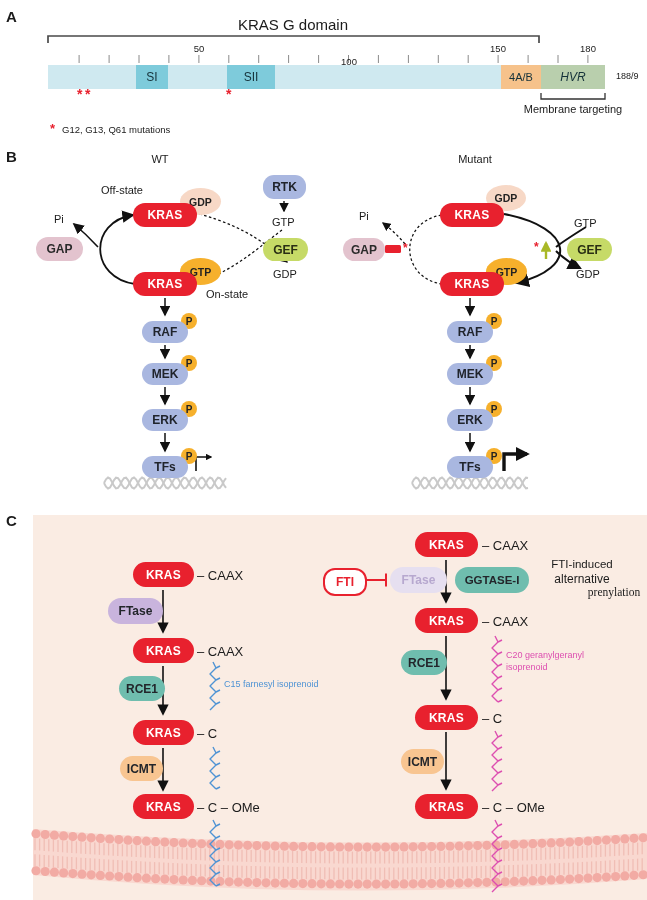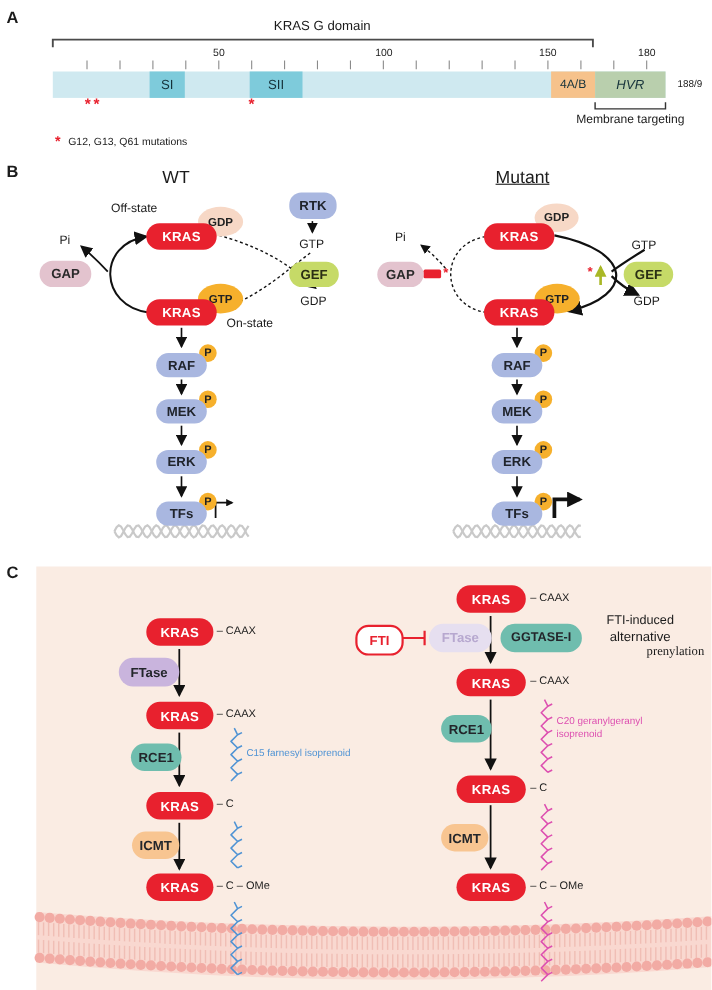--- a/index.html
+++ b/index.html
@@ -1,35 +1,35 @@
 <!DOCTYPE html>
 <html><head>
 <meta charset="utf-8">
 <style>
   html,body{margin:0;padding:0;background:#fff;}
   #stage{position:relative;width:647px;height:900px;background:#fff;overflow:hidden;
          font-family:"Liberation Sans","DejaVu Sans",sans-serif;color:#1b1b1b;}
   .abs{position:absolute;}
   .panel-letter{font-size:15px;font-weight:bold;}
-  .ttl{font-size:16px;}
+  .ttl{font-size:11px;}
   .lbl{font-size:11px;white-space:nowrap;}
   .lbl-sm{font-size:9px;white-space:nowrap;}
   .ctr{text-align:center;}
   .pill{position:absolute;display:flex;align-items:center;justify-content:center;
         border-radius:13px;font-weight:bold;white-space:nowrap;}
   .kras{color:#fff;font-size:12px;letter-spacing:.3px;}
   .badge{position:absolute;display:flex;align-items:center;justify-content:center;
          border-radius:50%;font-weight:bold;font-size:10.5px;color:#222;}
   .p-badge{position:absolute;width:16px;height:16px;border-radius:50%;display:flex;
            align-items:center;justify-content:center;font-weight:bold;font-size:10px;color:#222;}
   .cascade{font-size:12px;font-weight:600;color:#20242c;border-radius:11px;}
   .seg{position:absolute;top:0;height:24px;display:flex;align-items:center;justify-content:center;
        font-size:12px;color:#15323a;}
   .ast{position:absolute;color:#e8212e;font-weight:bold;}
-  .dash-txt{font-size:10px;font-weight:500;white-space:nowrap;}
+  .dash-txt{font-size:13px;font-weight:500;white-space:nowrap;}
   .enz{font-size:12px;font-weight:600;color:#23262b;}
   svg{position:absolute;left:0;top:0;}
 </style>
 </head>
 <body>
 
 <div id="stage">
 
   <div class="abs" style="left:33px;top:515px;width:614px;height:385px;background:#faece3;"></div>
 
@@ -533,24 +533,24 @@
         <path d="M213,662 L216,668 m4,-2 l-4,2 L210,674 L216,680 m4,-2 l-4,2 L210,686 L216,692 m4,-2 l-4,2 L210,698 L216,704 m4,-2 l-4,2 L210,710" fill="none" stroke="#4f93d4" stroke-width="1.4" stroke-linejoin="round"></path>
         <path d="M213,747 L216,753 m4,-2 l-4,2 L210,759 L216,765 m4,-2 l-4,2 L210,771 L216,777 m4,-2 l-4,2 L210,783 L216,789 m4,-2 l-4,2" fill="none" stroke="#4f93d4" stroke-width="1.4" stroke-linejoin="round"></path>
         <path d="M213,820 L216,826 m4,-2 l-4,2 L210,832 L216,838 m4,-2 l-4,2 L210,844 L216,850 m4,-2 l-4,2 L210,856 L216,862 m4,-2 l-4,2 L210,868 L216,874 m4,-2 l-4,2 L210,880 L216,886 m4,-2 l-4,2" fill="none" stroke="#4f93d4" stroke-width="1.4" stroke-linejoin="round"></path>
         <path d="M495,636 L498,642 m4,-2 l-4,2 L492,648 L498,654 m4,-2 l-4,2 L492,660 L498,666 m4,-2 l-4,2 L492,672 L498,678 m4,-2 l-4,2 L492,684 L498,690 m4,-2 l-4,2 L492,696 L498,702 m4,-2 l-4,2" fill="none" stroke="#dd4fb0" stroke-width="1.4" stroke-linejoin="round"></path>
         <path d="M495,731 L498,737 m4,-2 l-4,2 L492,743 L498,749 m4,-2 l-4,2 L492,755 L498,761 m4,-2 l-4,2 L492,767 L498,773 m4,-2 l-4,2 L492,779 L498,785 m4,-2 l-4,2 L492,791" fill="none" stroke="#dd4fb0" stroke-width="1.4" stroke-linejoin="round"></path>
         <path d="M495,820 L498,826 m4,-2 l-4,2 L492,832 L498,838 m4,-2 l-4,2 L492,844 L498,850 m4,-2 l-4,2 L492,856 L498,862 m4,-2 l-4,2 L492,868 L498,874 m4,-2 l-4,2 L492,880 L498,886 m4,-2 l-4,2 L492,892" fill="none" stroke="#dd4fb0" stroke-width="1.4" stroke-linejoin="round"></path>
       </g>
   </svg>
 
   <div class="abs panel-letter" style="left:6px;top:8px;">A</div>
-  <div class="abs lbl ctr" style="left:218px;top:16px;width:150px;font-size:12px;">KRAS G domain</div>
+  <div class="abs lbl ctr" style="left:218px;top:16px;width:150px;font-size:15px;">KRAS G domain</div>
 
   <div class="abs lbl-sm ctr" style="left:184px;top:43px;width:30px;font-size:9.5px;">50</div>
-  <div class="abs lbl-sm ctr" style="left:334px;top:43px;width:30px;font-size:9.5px;">100</div>
+  <div class="abs lbl-sm ctr" style="left:334px;top:56px;width:30px;font-size:9.5px;">100</div>
   <div class="abs lbl-sm ctr" style="left:483px;top:43px;width:30px;font-size:9.5px;text-align:center;">150</div>
   <div class="abs lbl-sm ctr" style="left:573px;top:43px;width:30px;font-size:9.5px;">180</div>
 
   <div class="abs" style="left:48px;top:65px;width:557px;height:24px;background:#cfe9f0;">
     <div class="seg" style="left:88px;width:32px;background:#7ecbdb;">SI</div>
     <div class="seg" style="left:179px;width:48px;background:#7ecbdb;">SII</div>
     <div class="seg" style="left:453px;width:40px;background:#f6c28b;font-size:11px;">4A/B</div>
     <div class="seg" style="left:493px;width:64px;background:#b9cfad;font-style:italic;">HVR</div>
   </div>
   <div class="abs lbl-sm" style="left:616px;top:71px;">188/9</div>
@@ -559,21 +559,21 @@
   <span class="ast" style="left:85px;top:86px;font-size:14px;">*</span>
   <span class="ast" style="left:226px;top:86px;font-size:14px;">*</span>
 
   <div class="abs lbl ctr" style="left:513px;top:103px;width:120px;text-align:center;">Membrane targeting</div>
 
   <span class="ast" style="left:50px;top:121px;font-size:13px;">*</span>
   <div class="abs lbl-sm" style="left:62px;top:124px;font-size:9.5px;">G12, G13, Q61 mutations</div>
 
   <div class="abs panel-letter" style="left:6px;top:148px;">B</div>
   <div class="abs ttl ctr" style="left:140px;top:153px;width:40px;">WT</div>
-  <div class="abs ttl ctr" style="left:440px;top:153px;width:70px;text-decoration:underline;">Mutant</div>
+  <div class="abs ttl ctr" style="left:440px;top:153px;width:70px;">Mutant</div>
 
   <div class="abs lbl" style="left:101px;top:184px;">Off-state</div>
   <div class="badge" style="left:180px;top:188px;width:41px;height:27px;background:#f7d8c6;">GDP</div>
   <div class="pill kras" style="left:133px;top:203px;width:64px;height:24px;background:#e8212e;">KRAS</div>
   <div class="abs lbl" style="left:54px;top:213px;">Pi</div>
   <div class="pill" style="left:36px;top:237px;width:47px;height:24px;background:#e3c3ce;font-size:12px;font-weight:600;color:#2a2a2a;">GAP</div>
   <div class="pill cascade" style="left:263px;top:175px;width:43px;height:24px;background:#a9b7e0;">RTK</div>
   <div class="abs lbl" style="left:272px;top:216px;">GTP</div>
   <div class="pill" style="left:263px;top:238px;width:45px;height:23px;background:#c6da67;font-size:12px;font-weight:600;color:#2a2f14;">GEF</div>
   <div class="abs lbl" style="left:273px;top:268px;">GDP</div>

